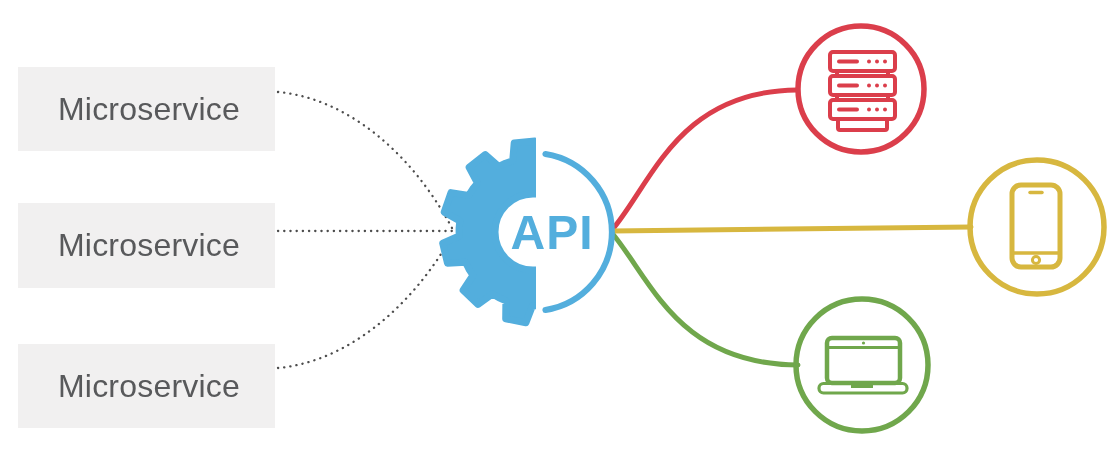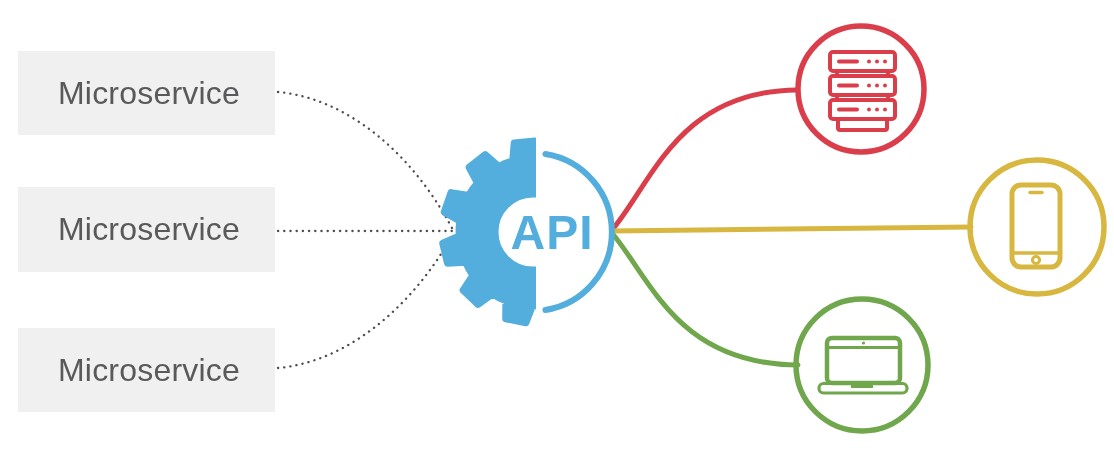--- a/index.html
+++ b/index.html
@@ -10,20 +10,21 @@
     font-family:"Liberation Sans", sans-serif;
     overflow:hidden;
   }
   .ms-box{
     position:absolute;
     left:18px;width:257px;height:84px;
     background:#f1f0f0;
     display:flex;align-items:center;
     box-sizing:border-box;
     padding-left:40px;
+    margin-top:16px;
   }
   .ms-box .label{
     font-size:32px;
     color:#58595b;
     letter-spacing:0.2px;
     white-space:nowrap;
   }
   #box-1{top:51px;}
   #box-2{top:187px;height:85px;}
   #box-3{top:328px;}

